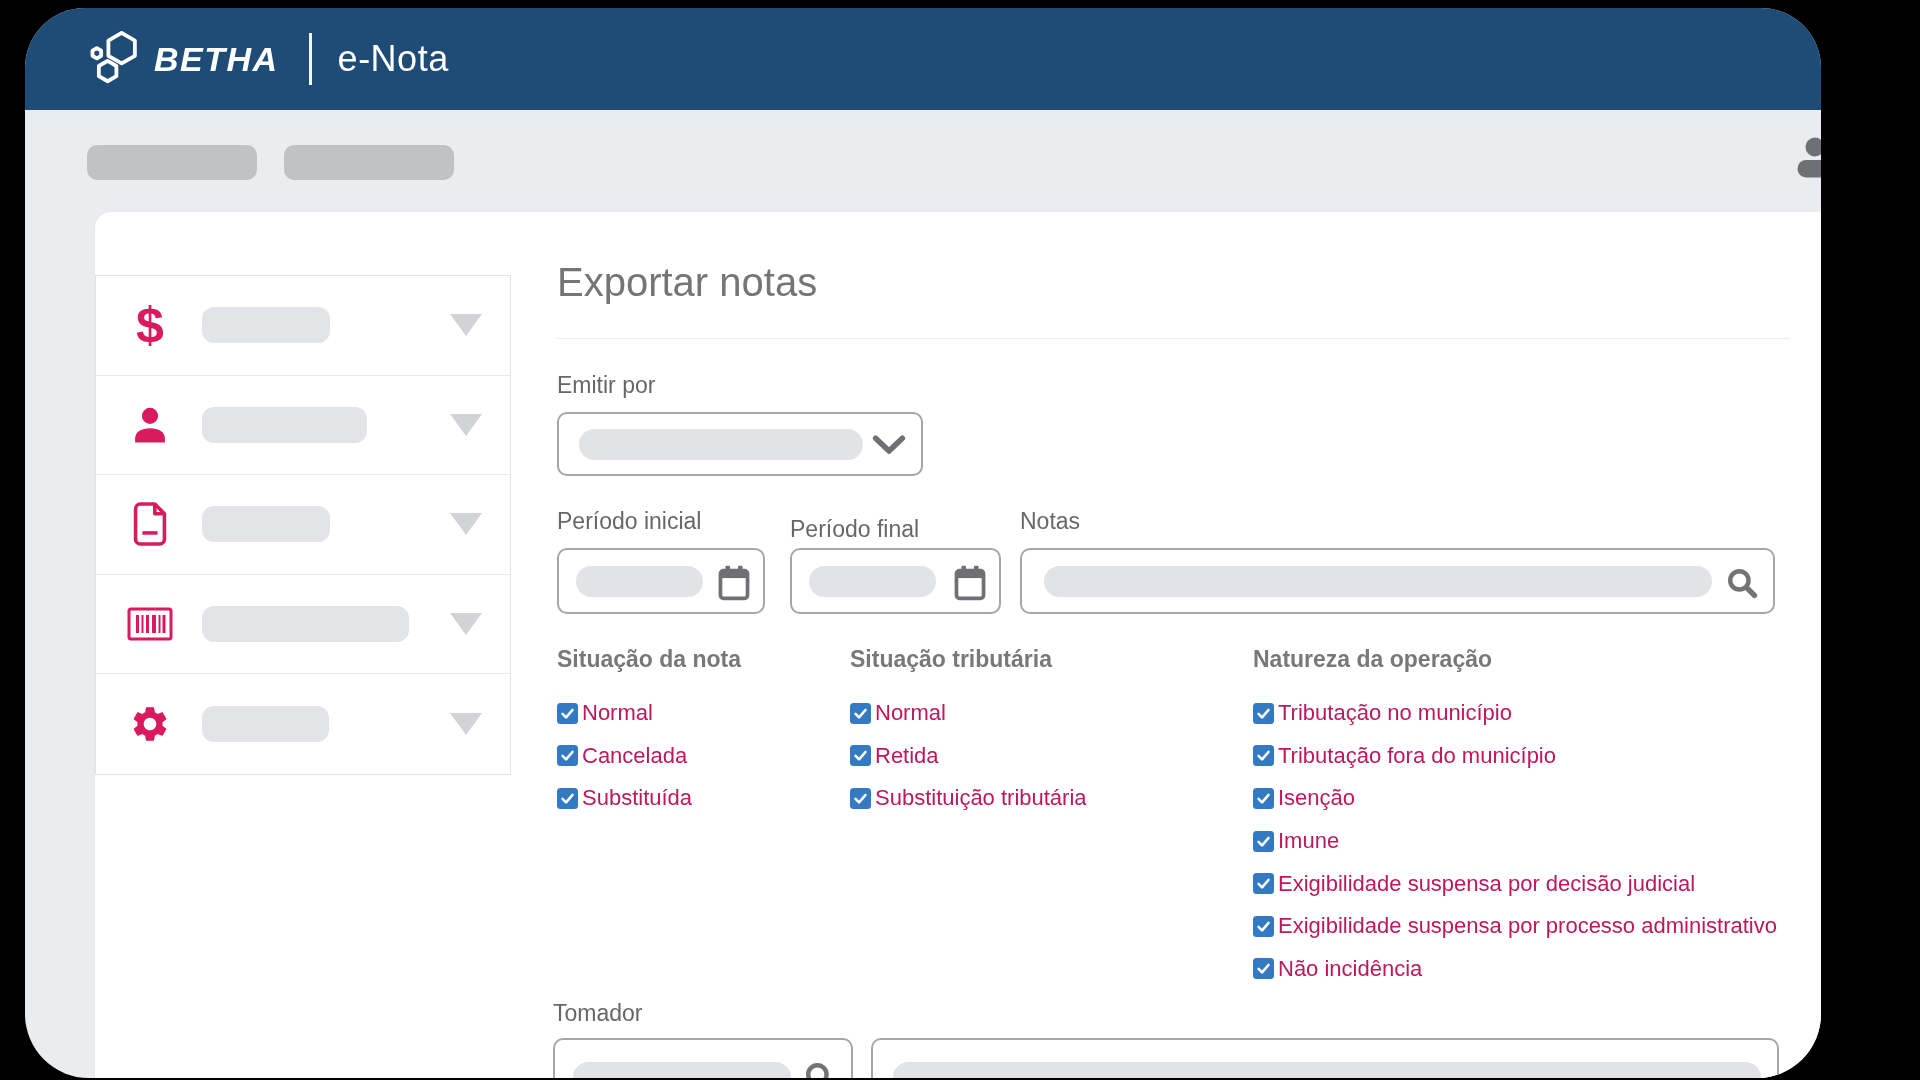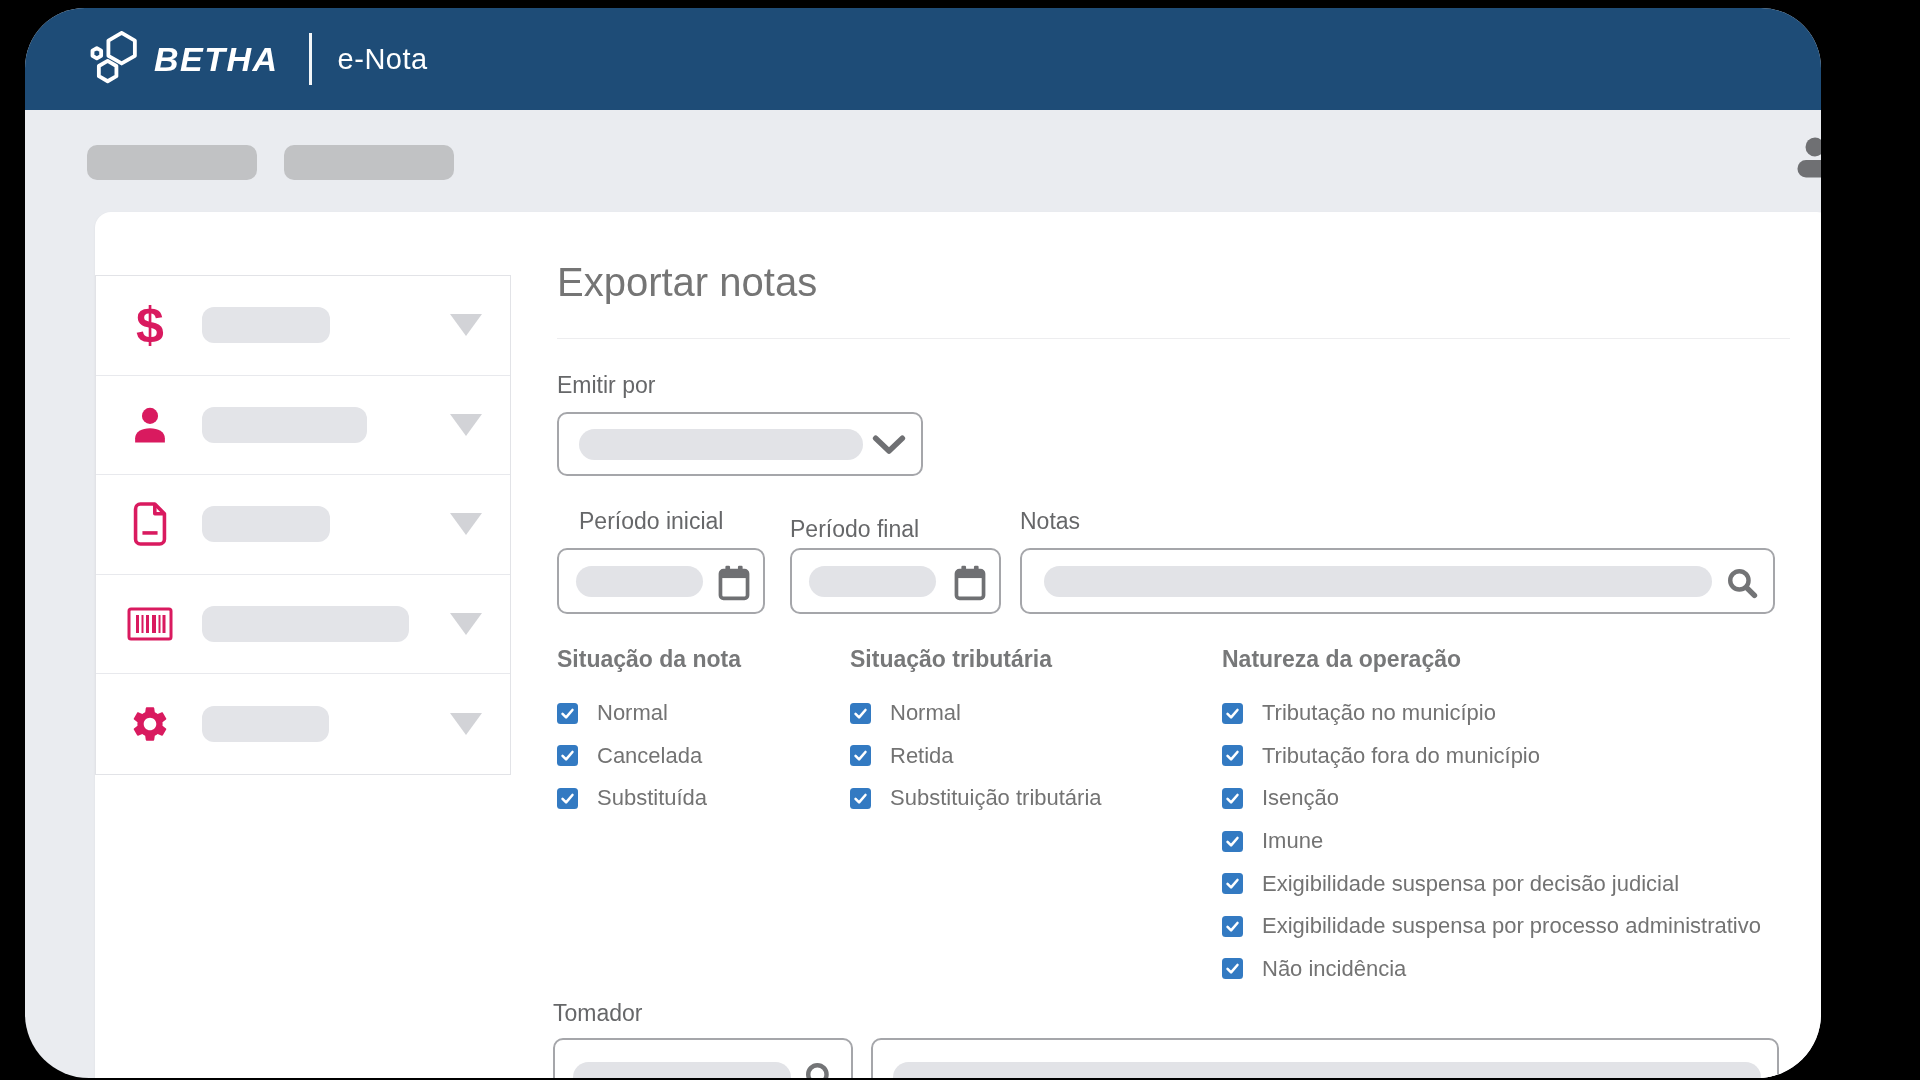--- a/index.html
+++ b/index.html
@@ -10,21 +10,21 @@
             background:#eaecf0; border-radius:60px 60px 64px 64px; overflow:hidden; }
 
   
   .topbar { position:absolute; left:0; top:0; width:100%; height:102px;
             background:#1e4c77; display:flex; align-items:center; padding-left:63px; }
   .logo { display:flex; align-items:center; }
   .logo svg { display:block; }
   .brand { color:#fff; font-size:34px; font-weight:700; font-style:italic;
            letter-spacing:1.5px; margin-left:14px; }
   .logo-divider { width:3px; height:52px; background:#fff; margin:0 26px 0 30px; opacity:.95; }
-  .product { color:#fff; font-size:29px; font-weight:400; letter-spacing:.5px; }
+  .product { color:#fff; font-size:36px; font-weight:400; letter-spacing:.5px; }
 
   
   .crumbs { position:absolute; left:62px; top:137px; display:flex; gap:27px; }
   .crumb-pill { width:170px; height:35px; border-radius:10px; background:#c1c2c4; }
 
   .user-ic { position:absolute; left:1768px; top:126px; }
 
   
   .card { position:absolute; left:70px; top:204px; width:1738px; height:900px;
           background:#fff; border-radius:16px; box-shadow:0 1px 3px rgba(0,0,0,.05); }
@@ -42,21 +42,21 @@
            border-left:16px solid transparent; border-right:16px solid transparent;
            border-top:22px solid #d2d3d7; }
 
   
   .title { position:absolute; left:462px; top:48px; font-size:40px; font-weight:400;
            color:#757575; }
   .hr { position:absolute; left:462px; top:126px; width:1233px; height:1px; background:#ededef; }
 
   .flabel { position:absolute; font-size:23px; color:#666769; }
   .lbl-emitir   { left:462px; top:160px; }
-  .lbl-pinicial { left:484px; top:296px; }
+  .lbl-pinicial { left:462px; top:296px; }
   .lbl-pfinal   { left:695px; top:304px; }
   .lbl-notas    { left:925px; top:296px; }
   .lbl-tomador  { left:458px; top:788px; }
 
   .inputbox { position:absolute; border:2px solid #a5a6aa; border-radius:10px; background:#fff; }
   .pill { position:absolute; background:#e2e3e7; border-radius:15.5px; height:31px; }
 
   .select-box { left:462px; top:200px; width:366px; height:64px; }
   .select-box .pill { left:20px; top:15px; width:284px; }
   .select-box .chev { position:absolute; right:15px; top:21px; }
@@ -70,27 +70,27 @@
   .notas-box .pill { left:22px; top:16px; width:668px; }
   .mag { position:absolute; right:14px; top:16px; }
 
   .tbox1 { left:458px; top:826px; width:300px; height:84px; }
   .tbox1 .pill { left:18px; top:22px; width:218px; }
   .tbox2 { left:776px; top:826px; width:908px; height:84px; }
   .tbox2 .pill { left:20px; top:22px; width:868px; }
 
   
   .group { position:absolute; top:434px; }
-  .g1 { left:462px; } .g2 { left:755px; } .g3 { left:1127px; }
+  .g1 { left:462px; } .g2 { left:755px; } .g3 { left:1158px; }
   .gtitle { font-size:23px; color:#777879; font-weight:700; margin-bottom:19px; }
   .cb-row { display:flex; align-items:center; height:42.6px; cursor:default; }
   .cb { width:21px; height:21px; border-radius:3.5px; background:#337ac2; flex:0 0 auto;
         display:flex; align-items:center; justify-content:center; }
   .cb svg { display:block; }
-  .cb-label { font-size:22px; color:#737373; margin-left:19px; white-space:nowrap; }
+  .cb-label { font-size:22px; color:#be185d; margin-left:4px; white-space:nowrap; }
 </style>
 </head>
 <body>
 
 <div class="screen">
 
   <header class="topbar">
     <div class="logo">
       <svg width="52" height="56" viewBox="0 0 40 44">
         <g fill="none" stroke="#ffffff" stroke-width="3" stroke-linejoin="round">

